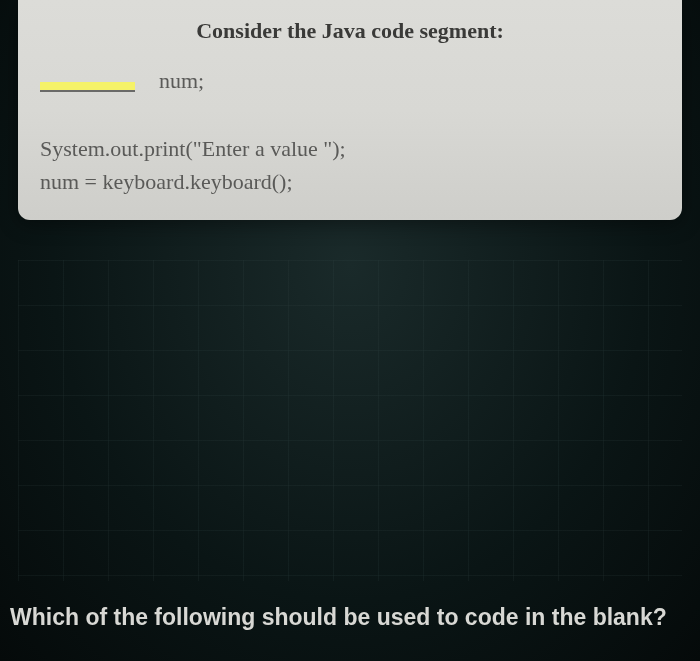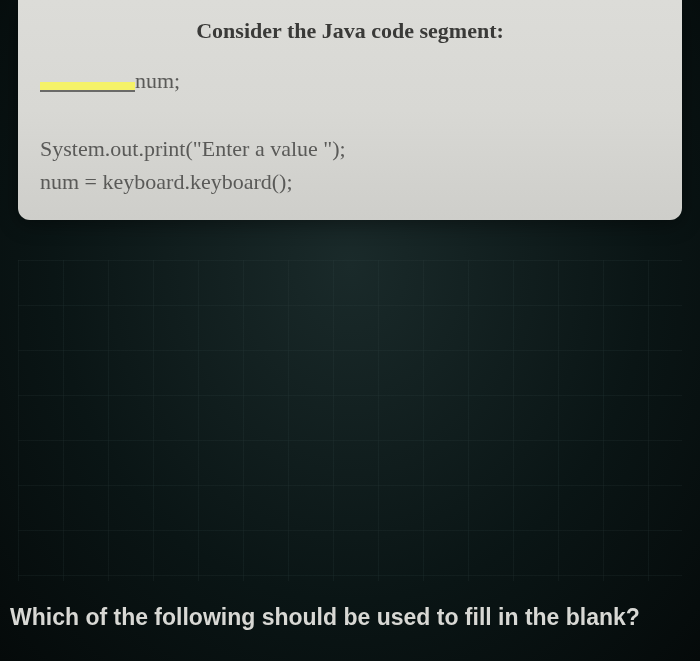--- a/index.html
+++ b/index.html
@@ -36,20 +36,21 @@
     .code-line {
       font-size: 22px;
       color: #5a5a58;
       line-height: 1.5;
       font-family: Georgia, serif;
     }
     .blank-row {
       display: flex;
       align-items: flex-end;
       margin-top: 16px;
+      gap: 24px;
     }
     .blank {
       display: inline-block;
       width: 95px;
       height: 10px;
       background: #f5f268;
       border-bottom: 2px solid #6a6a68;
       margin-right: 0;
     }
     .after-blank {
@@ -95,13 +96,13 @@
   <div class="heading">Consider the Java code segment:</div>
   <div class="blank-row">
     <span class="blank"></span>
     <span class="after-blank">num;</span>
   </div>
   <div class="spacer"></div>
   <div class="code-line">System.out.print("Enter a value ");</div>
   <div class="code-line">num =  keyboard.keyboard();</div>
 </div>
 
-<div class="question">Which of the following should be used to fill in the blank?</div>
+<div class="question">Which of the following should be used to code in the blank?</div>
 
 </body></html>

